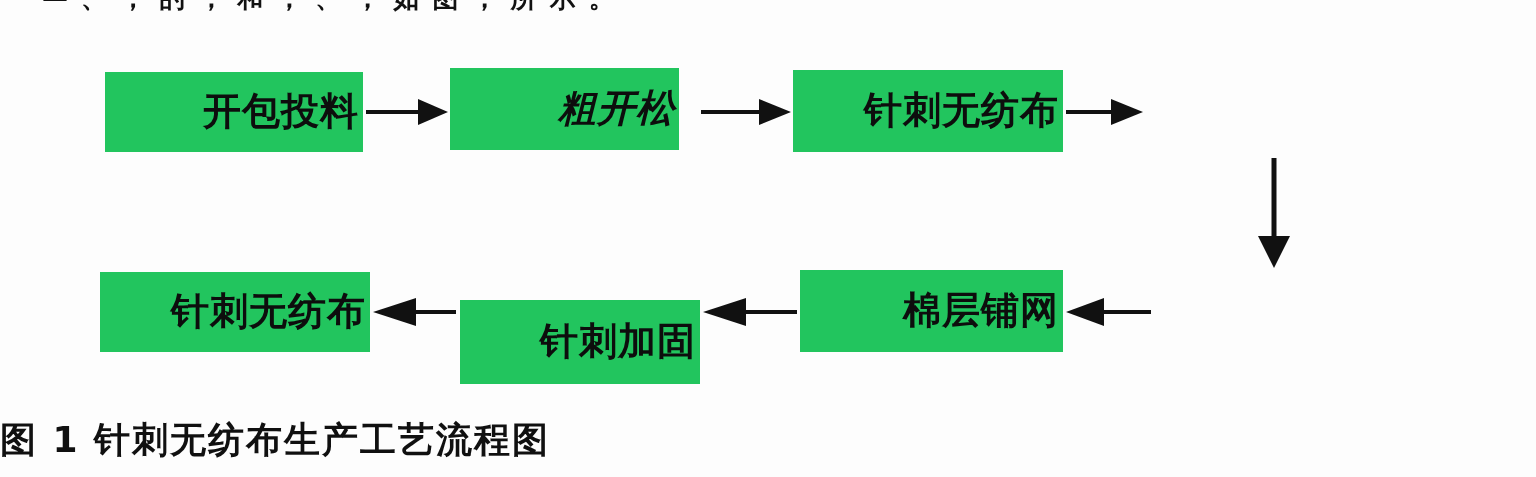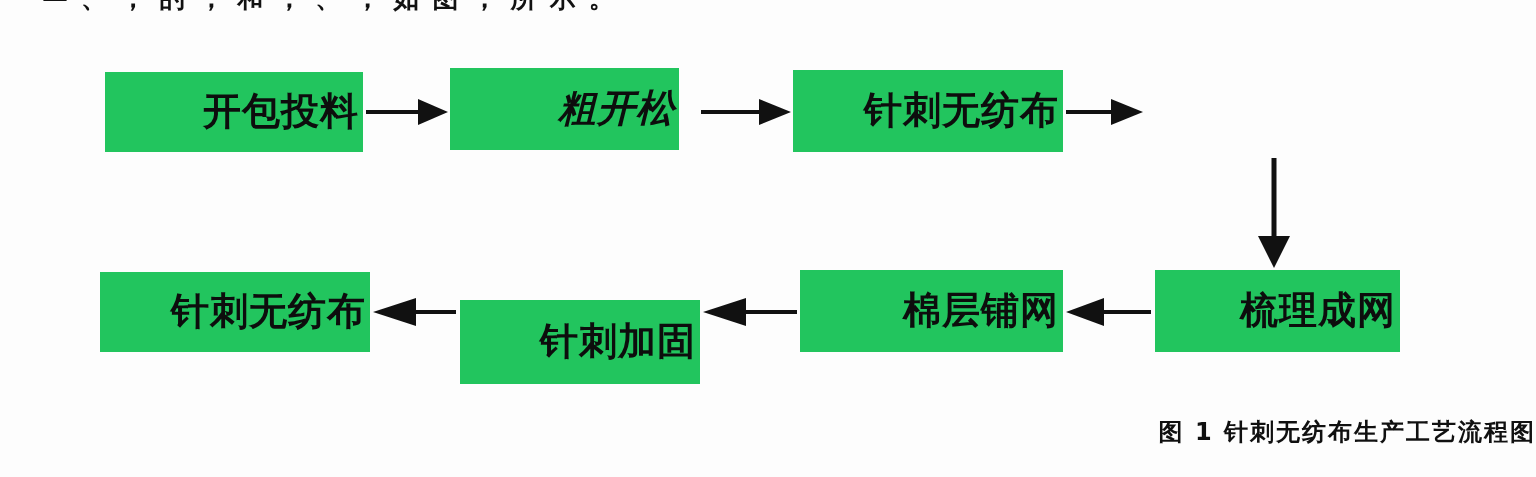--- a/index.html
+++ b/index.html
@@ -60,23 +60,23 @@
     letter-spacing: 1px;
     line-height: 1;
     white-space: nowrap;
     transform: translateY(-1px);
   }
   .caption {
     position: absolute;
     left: 0;
     top: 416px;
     width: 1536px;
-    text-align: right;
+    text-align: left;
     font-family: "DejaVu Sans", "Liberation Serif", serif;
-    font-size: 24px;
+    font-size: 36px;
     font-weight: 700;
     color: #101010;
     letter-spacing: 2px;
     white-space: nowrap;
   }
   svg.arrows {
     position: absolute;
     left: 0; top: 0;
     width: 1536px;
     height: 477px;
@@ -136,23 +136,20 @@
 
   <div class="node" style="left:450px; top:68px; width:229px; height:82px;font-style:italic;">
     <span class="label">粗开松</span>
   </div>
 
   <div class="node" style="left:793px; top:70px; width:270px; height:82px;">
     <span class="label">针刺无纺布</span>
   </div>
 
 
-  <div class="node" style="left:1155px; top:270px; width:245px; height:82px;">
-    <span class="label">梳理成网</span>
-  </div>
 
   <div class="node" style="left:800px; top:270px; width:263px; height:82px;">
     <span class="label">棉层铺网</span>
   </div>
 
   <div class="node" style="left:460px; top:268px; width:240px; height:84px;margin-top:32px;">
     <span class="label">针刺加固</span>
   </div>
 
   <div class="node" style="left:100px; top:272px; width:270px; height:80px;">

